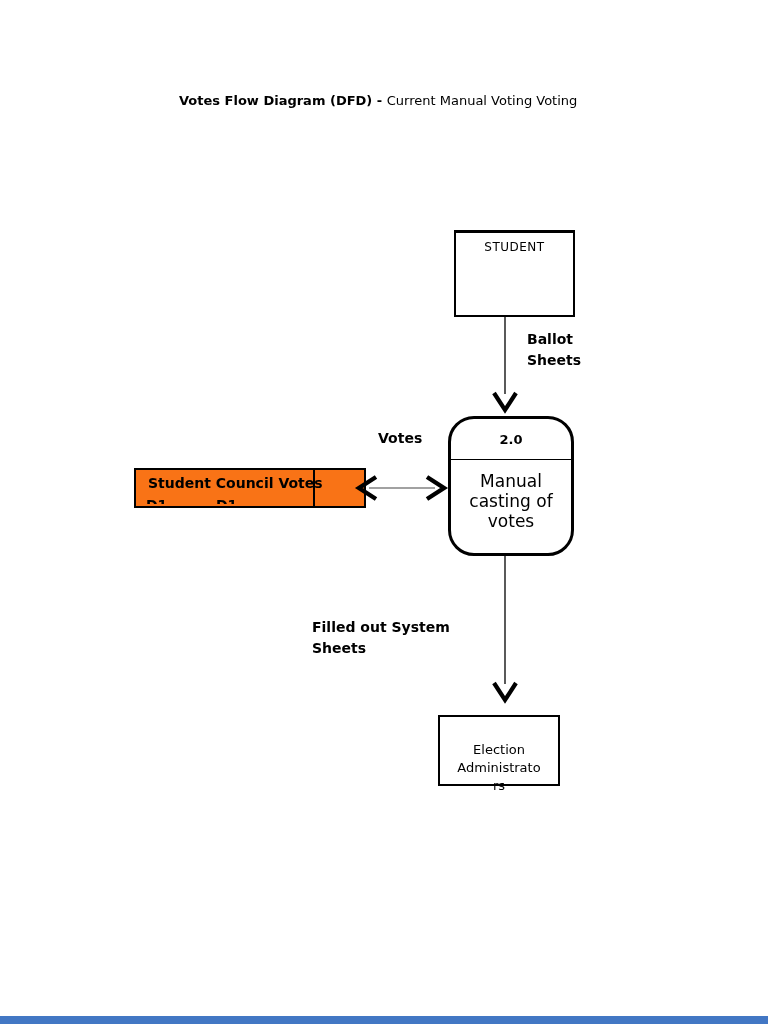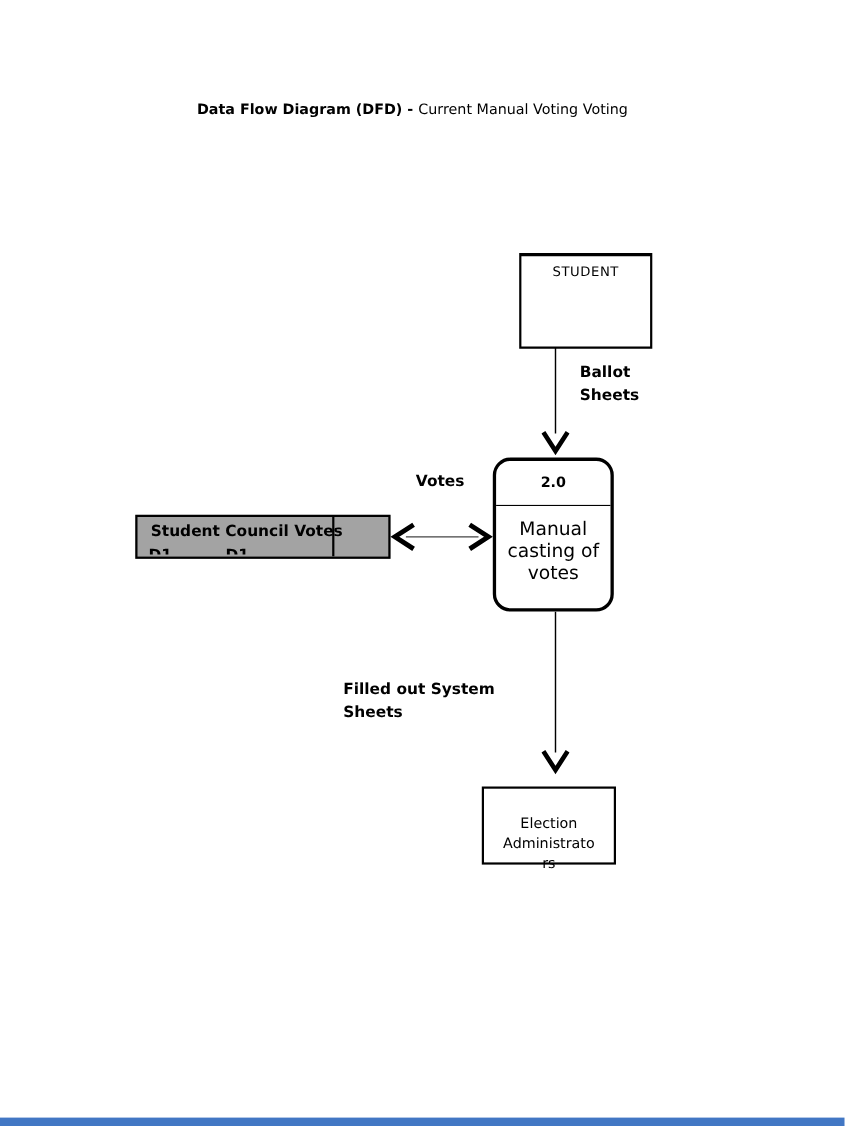--- a/index.html
+++ b/index.html
@@ -3,34 +3,34 @@
 <meta charset="utf-8">
 <style>
   html,body{margin:0;padding:0;background:#fff;}
   .page{position:relative;width:768px;height:1024px;background:#ffffff;overflow:hidden;
         font-family:"DejaVu Sans","Liberation Sans",sans-serif;color:#000;}
   .abs{position:absolute;}
   .title{left:179px;top:93px;font-size:13px;white-space:nowrap;}
   .title .b{font-weight:bold;}
   
   .entity{box-sizing:border-box;border:2px solid #000;background:#fff;text-align:center;}
-  .entity-student{left:472px;top:230px;width:121px;height:87px;border-top-width:3px;
+  .entity-student{left:454px;top:230px;width:121px;height:87px;border-top-width:3px;
                   font-size:12px;padding-top:7px;letter-spacing:.5px;}
   .entity-admin{left:438px;top:715px;width:122px;height:71px;font-size:13px;
                 padding-top:6px;line-height:18px;white-space:pre-line;}
   
-  .process{left:448px;top:416px;width:110px;height:140px;box-sizing:border-box;
-           border:3.5px solid #000;border-radius:16px;background:#fff;}
+  .process{left:448px;top:416px;width:126px;height:140px;box-sizing:border-box;
+           border:3.5px solid #000;border-radius:26px;background:#fff;}
   .process .num{height:40px;border-bottom:1.5px solid #000;display:flex;
                 align-items:center;justify-content:center;font-weight:bold;font-size:13px;}
   .process .plabel{text-align:center;font-size:17px;line-height:20px;
                    padding-top:11px;white-space:pre-line;}
   
-  .datastore{left:123px;top:468px;width:232px;height:40px;box-sizing:border-box;
-             border:2px solid #000;background:#a3a3a3;overflow:hidden;}
+  .datastore{left:134px;top:468px;width:232px;height:40px;box-sizing:border-box;
+             border:2px solid #000;background:#f97316;overflow:hidden;}
   .datastore .ds-label{position:absolute;left:12px;top:5px;font-weight:bold;font-size:14px;
                        white-space:nowrap;}
   .datastore .ds-divider{position:absolute;left:177px;top:0;width:1.5px;height:36px;background:#000;}
   .ds-clip{position:absolute;left:10px;top:27px;width:215px;height:7px;overflow:hidden;}
   .ds-clip span{position:absolute;top:0;font-weight:bold;font-size:14px;}
   .ds-clip .p0{left:0;}
   .ds-clip .p1{left:70px;}
   
   .flowlabel{font-weight:bold;font-size:14px;text-align:left;white-space:pre-line;line-height:21px;}
   .lbl-ballot{left:527px;top:329px;width:105px;}
@@ -38,21 +38,21 @@
   .lbl-filled{left:312px;top:617px;width:170px;}
   svg{display:block;}
   .footerbar{left:0;top:1016px;width:768px;height:8px;}
 </style>
 </head>
 <body>
 
 <div class="page">
 
   <div class="abs title">
-    <span class="b">Data Flow Diagram (DFD) - </span><span>Current Manual Voting Voting</span>
+    <span class="b">Votes Flow Diagram (DFD) - </span><span>Current Manual Voting Voting</span>
   </div>
 
   <div class="abs entity entity-student">
     <span>STUDENT</span>
   </div>
 
   <svg class="abs" style="left:492px;top:316px;" width="26" height="98">
     <line x1="13" y1="0" x2="13" y2="78" stroke="#000" stroke-width="1.3"></line>
     <polyline points="2,77 13,94 24,77" fill="none" stroke="#000" stroke-width="4.2"></polyline>
   </svg>

